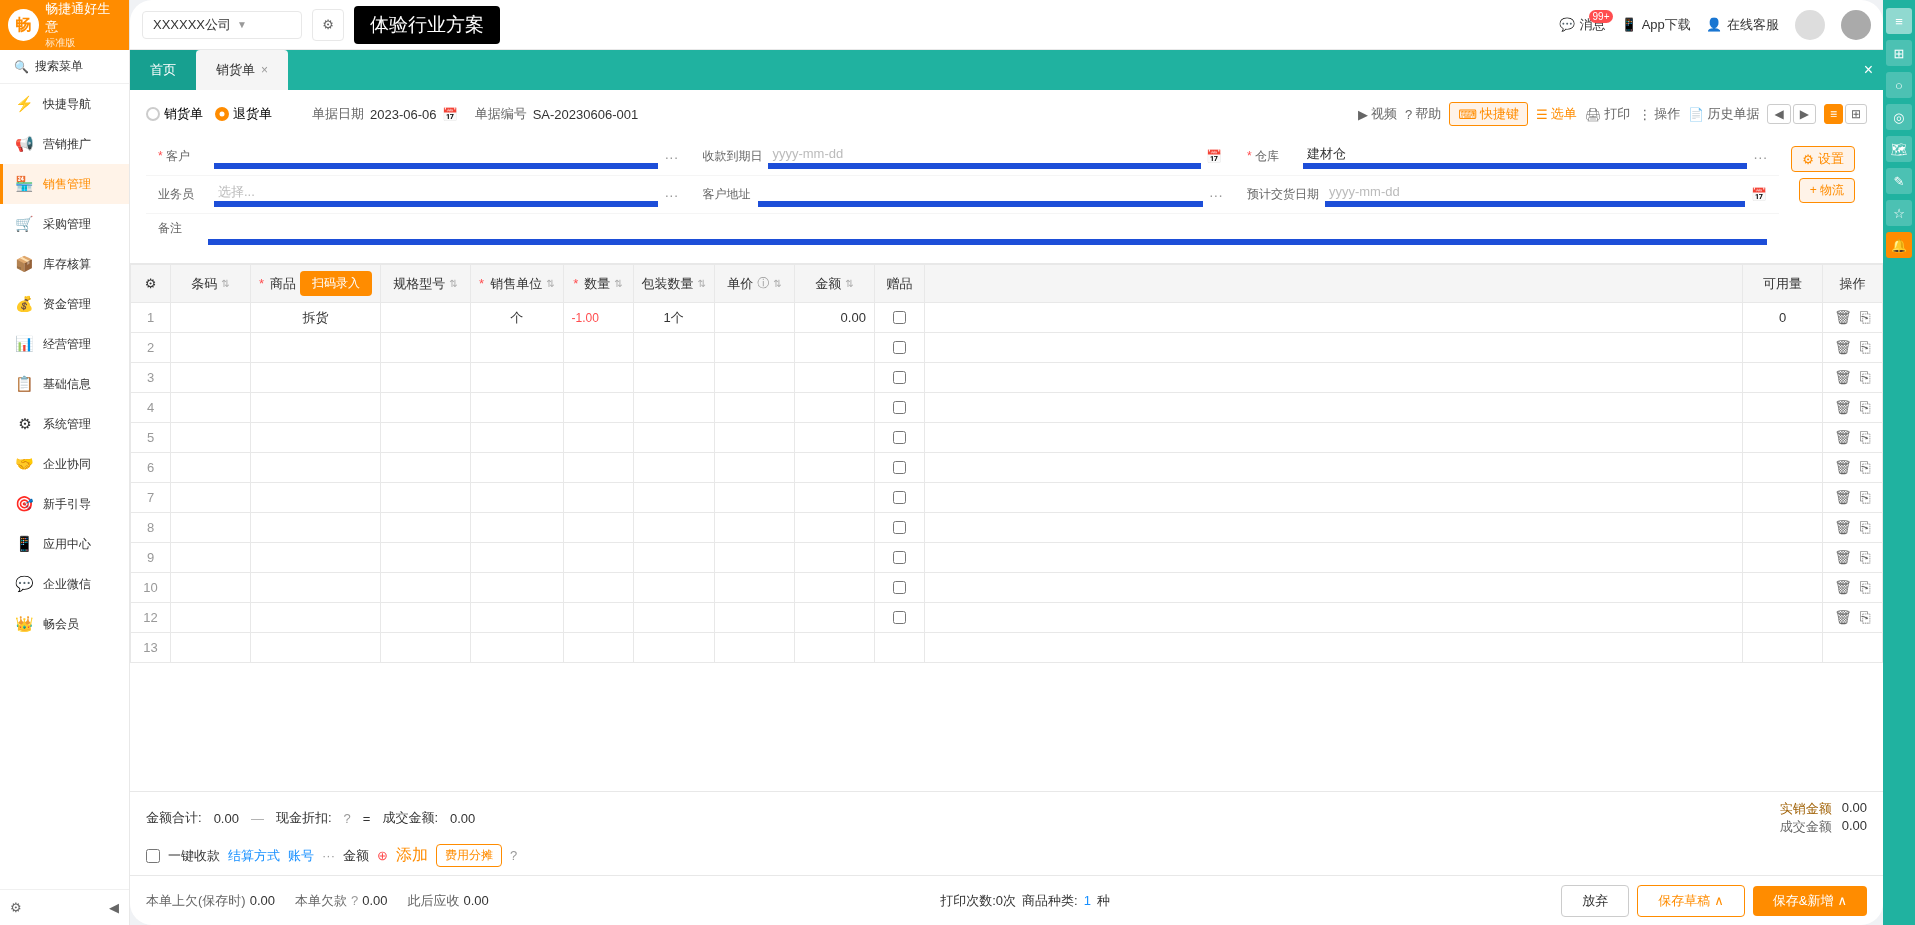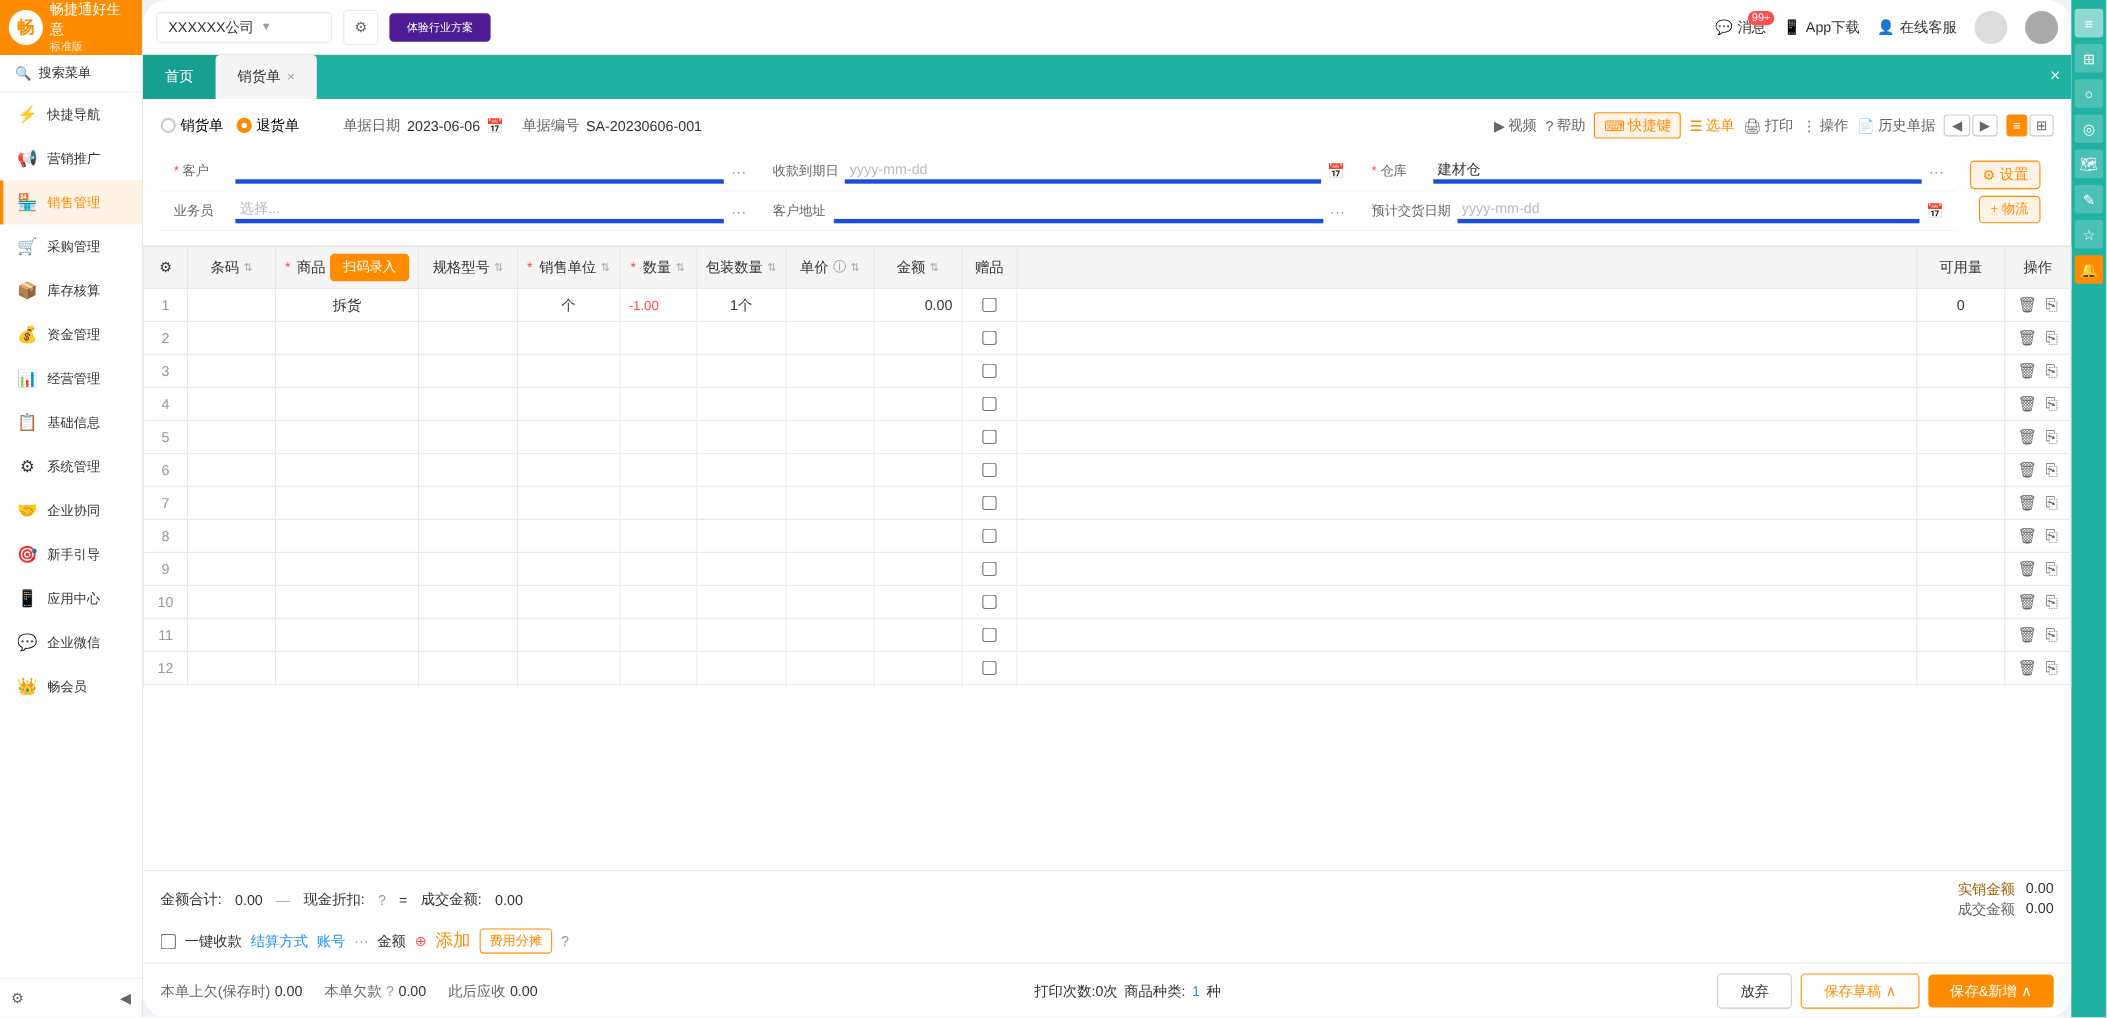--- a/index.html
+++ b/index.html
@@ -19,21 +19,21 @@
     .sidebar-bottom { margin-top: auto; display: flex; align-items: center; justify-content: space-between; padding: 10px; border-top: 1px solid #f0f0f0; }
 
     
     .main { flex: 1; display: flex; flex-direction: column; overflow: hidden; border-radius: 22px; }
 
     
     .topbar { height: 50px; background: #fff; display: flex; align-items: center; padding: 0 12px; border-bottom: 1px solid #e8e8e8; gap: 10px; }
     .company-select { display: flex; align-items: center; gap: 6px; border: 1px solid #e8e8e8; border-radius: 4px; padding: 4px 10px; cursor: pointer; min-width: 160px; font-size: 13px; color: #333; }
     .company-select .arrow { color: #999; font-size: 10px; }
     .gear-btn { width: 32px; height: 32px; display: flex; align-items: center; justify-content: center; border: 1px solid #e8e8e8; border-radius: 4px; cursor: pointer; color: #666; }
-    .experience-btn { background: #4c1d95; color: #fff; border: none; border-radius: 4px; padding: 6px 16px; cursor: pointer; font-size: 10px; }
+    .experience-btn { background: #000000; color: #fff; border: none; border-radius: 4px; padding: 6px 16px; cursor: pointer; font-size: 19px; }
     .topbar-right { margin-left: auto; display: flex; align-items: center; gap: 16px; }
     .topbar-icon-item { display: flex; align-items: center; gap: 4px; cursor: pointer; color: #333; font-size: 12px; position: relative; }
     .badge { position: absolute; top: -6px; right: -8px; background: #ff4d4f; color: #fff; border-radius: 10px; font-size: 10px; padding: 1px 4px; }
     .avatar { width: 30px; height: 30px; border-radius: 50%; background: #ddd; }
 
     
     .tabbar { background: #20b2a0; display: flex; align-items: center; padding: 0 0; height: 40px; }
     .tab-item { padding: 0 20px; height: 40px; display: flex; align-items: center; cursor: pointer; color: rgba(255,255,255,0.8); font-size: 13px; gap: 6px; }
     .tab-item.active { background: #f5f5f5; color: #333; border-radius: 4px 4px 0 0; }
     .tab-close { font-size: 12px; color: #999; }
@@ -56,21 +56,21 @@
     .doc-info { display: flex; align-items: center; gap: 16px; margin-left: 20px; }
     .doc-info-item { display: flex; align-items: center; gap: 6px; font-size: 13px; color: #333; }
     .doc-info-label { color: #666; }
     .doc-actions { margin-left: auto; display: flex; align-items: center; gap: 8px; }
     .doc-action-btn { display: flex; align-items: center; gap: 3px; font-size: 12px; color: #666; cursor: pointer; }
     .btn-setting { background: #fff3e8; color: #ff8c00; border: 1px solid #ff8c00; border-radius: 4px; padding: 3px 10px; cursor: pointer; font-size: 12px; }
     .btn-logistics { background: #fff3e8; color: #ff8c00; border: 1px solid #ff8c00; border-radius: 4px; padding: 3px 10px; cursor: pointer; font-size: 12px; }
     .field-group { display: flex; align-items: center; padding: 6px 12px; gap: 6px; }
     .field-label { color: #666; font-size: 12px; white-space: nowrap; min-width: 50px; }
     .field-label.required::before { content: '* '; color: #ff4d4f; }
-    .field-input { flex: 1; border: none; border-bottom: 4px solid #1d4ed8; outline: none; padding: 2px 4px; font-size: 13px; color: #333; background: transparent; min-width: 0; }
+    .field-input { flex: 1; border: none; border-bottom: 6px solid #1d4ed8; outline: none; padding: 2px 4px; font-size: 13px; color: #333; background: transparent; min-width: 0; }
     .field-input::placeholder { color: #bbb; }
     .field-dots { color: #999; font-size: 14px; cursor: pointer; }
     .cal-icon { color: #999; cursor: pointer; }
     .scan-btn { background: #ff8c00; color: #fff; border: none; border-radius: 4px; padding: 4px 12px; cursor: pointer; font-size: 12px; }
 
     .data-table { width: 100%; border-collapse: collapse; font-size: 12px; }
     .data-table th { background: #f5f5f5; border: 1px solid #e8e8e8; padding: 6px 8px; text-align: center; font-weight: normal; color: #333; white-space: nowrap; }
     .data-table td { border: 1px solid #e8e8e8; padding: 4px 8px; text-align: center; color: #333; height: 30px; }
     .data-table td.red { color: #ff4d4f; }
     .col-seq { width: 40px; }
@@ -343,20 +343,24 @@
               <input class="field-input" type="text" placeholder="" style="">
               <span class="field-dots">···</span>
             </div>
             <div class="field-group">
               <span class="field-label">预计交货日期</span>
               <input class="field-input" type="text" placeholder="yyyy-mm-dd" style="">
               <span class="cal-icon">📅</span>
             </div>
           </div>
 
+          <div style="display:flex;padding:6px 12px;">
+            <span class="field-label">备注</span>
+            <input class="field-input" type="text" placeholder="" style="flex: 1 1 0%;">
+          </div>
         </div>
 
         <div style="display:flex;flex-direction:column;gap:6px;padding:8px 12px;justify-content:flex-start;align-items:flex-end;">
           <button class="btn-setting" style="display:flex;align-items:center;gap:4px;">
             <span>⚙</span>
             <span>设置</span>
           </button>
           <button class="btn-logistics">+ 物流</button>
         </div>
       </div>
@@ -641,42 +645,20 @@
                   </div>
                 </td>
       <td style="min-width:200px;"></td>
       <td></td>
       <td>
         <span class="op-icon" title="删除">🗑</span>
         <span class="op-icon" title="复制">⎘</span>
       </td>
     </tr>
               <tr>
-      <td style="text-align:center;color:#999;">11</td>
-      <td><input style="border: none; outline: none; width: 100%; font-size: 12px; background: transparent;" value=""></td>
-      <td style="text-align:left;"></td>
-      <td><input style="border: none; outline: none; width: 100%; font-size: 12px; background: transparent;" value=""></td>
-      <td></td>
-      <td class=""><input style="border: none; outline: none; width: 100%; font-size: 12px; background: transparent; text-align: center; color: rgb(51, 51, 51);" value=""></td>
-      <td></td>
-      <td><input style="border: none; outline: none; width: 100%; font-size: 12px; background: transparent; text-align: right;" value=""></td>
-      <td style="text-align:right;"></td>
-      <td>
-                  <div class="checkbox-cell">
-                    <input type="checkbox" style="">
-                  </div>
-                </td>
-      <td style="min-width:200px;"></td>
-      <td></td>
-      <td>
-        <span class="op-icon" title="删除">🗑</span>
-        <span class="op-icon" title="复制">⎘</span>
-      </td>
-    </tr>
-              <tr>
       <td style="text-align:center;color:#999;">12</td>
       <td><input style="border: none; outline: none; width: 100%; font-size: 12px; background: transparent;" value=""></td>
       <td style="text-align:left;"></td>
       <td><input style="border: none; outline: none; width: 100%; font-size: 12px; background: transparent;" value=""></td>
       <td></td>
       <td class=""><input style="border: none; outline: none; width: 100%; font-size: 12px; background: transparent; text-align: center; color: rgb(51, 51, 51);" value=""></td>
       <td></td>
       <td><input style="border: none; outline: none; width: 100%; font-size: 12px; background: transparent; text-align: right;" value=""></td>
       <td style="text-align:right;"></td>
       <td>

